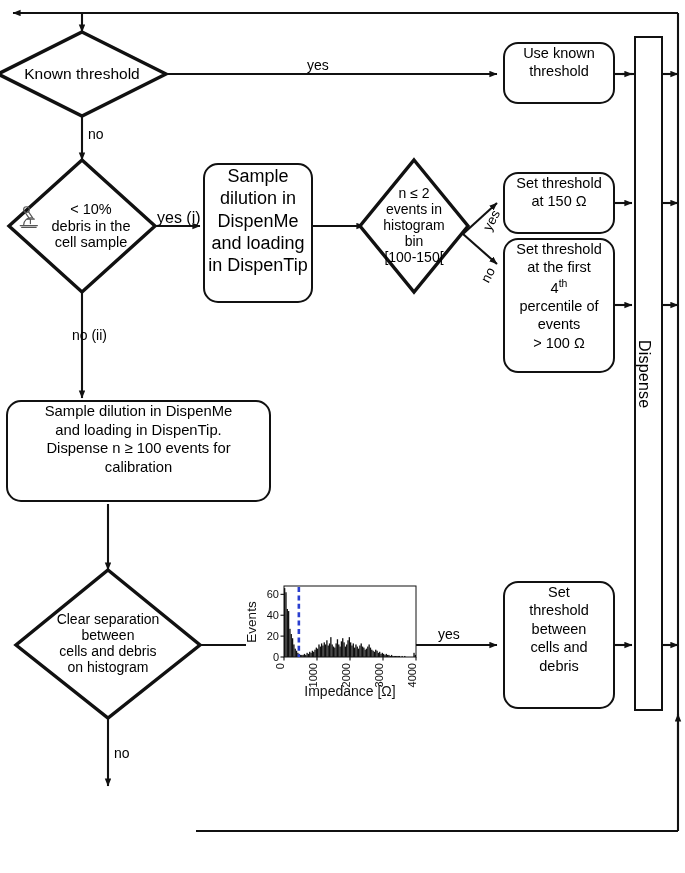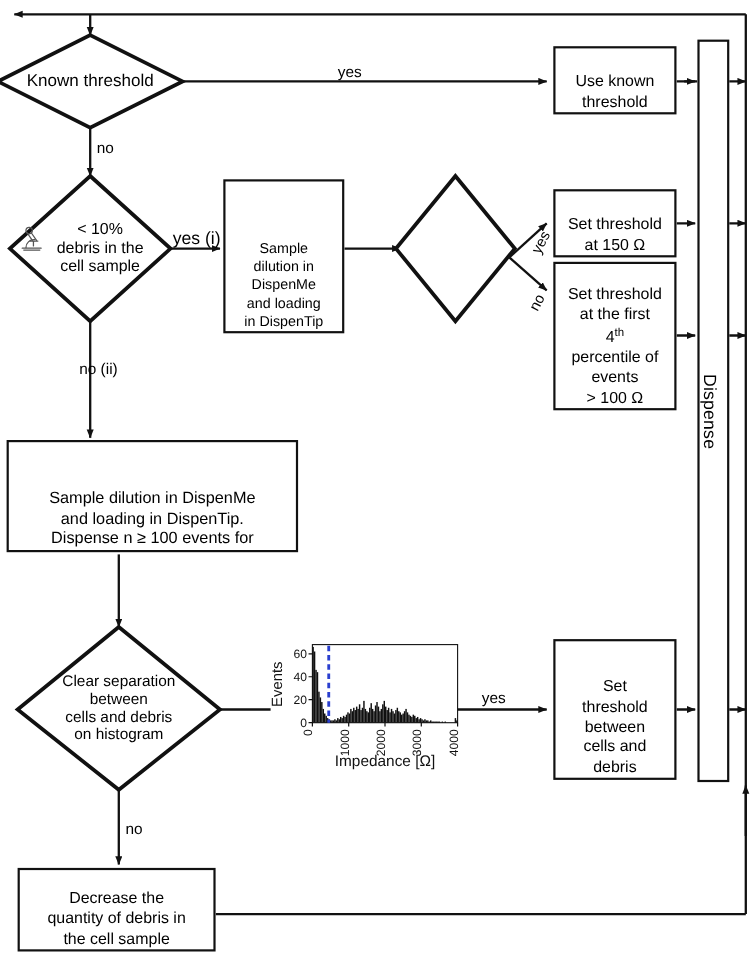--- a/index.html
+++ b/index.html
@@ -1,19 +1,19 @@
 <!DOCTYPE html>
 <html><head>
 <meta charset="utf-8">
 <style>
   html,body{margin:0;padding:0;background:#ffffff;}
   body{width:685px;height:873px;font-family:"Liberation Sans",sans-serif;color:#000;}
   #stage{position:relative;width:685px;height:873px;overflow:hidden;}
   #wires{position:absolute;left:0;top:0;width:685px;height:873px;}
-  .node{position:absolute;box-sizing:border-box;display:flex;align-items:flex-end;justify-content:center;text-align:center;}
+  .node{position:absolute;box-sizing:border-box;display:flex;align-items:flex-start;justify-content:center;text-align:center;border-radius:15px;}
   .proc{border:2.5px solid #111;background:#fff;line-height:1.13;}
   .proc span{display:block;padding:1px 3px;}
   .dia-wrap{position:absolute;}
   .dia-txt{position:absolute;left:0;top:0;width:100%;height:100%;display:flex;align-items:center;justify-content:center;text-align:center;line-height:1.13;}
   .edge-label{position:absolute;background:transparent;white-space:nowrap;}
   .rot-lbl{position:absolute;white-space:nowrap;transform-origin:0 0;}
   .disp-box{position:absolute;border:2.5px solid #111;background:#fff;}
   .disp-txt{position:absolute;white-space:nowrap;transform-origin:0 0;letter-spacing:.2px;}
   .micro{position:absolute;}
   #hist{position:absolute;}
@@ -107,33 +107,44 @@
     </svg>
     <div class="dia-txt" style="font-size:14.5px;padding-left:14px;">
       <div>
         <div>&lt; 10%</div>
         <div>debris in the</div>
         <div>cell sample</div>
       </div>
     </div>
   </div>
 
+  <div class="dia-wrap" style="left:360px;top:160px;width:108px;height:132px;">
+    <div class="dia-txt" style="font-size:14px;">
+      <div>
+        <div>n ≤ 2</div>
+        <div>events in</div>
+        <div>histogram</div>
+        <div>bin</div>
+        <div>[100-150[</div>
+      </div>
+    </div>
+  </div>
 
   <div class="dia-wrap" style="left:16px;top:570px;width:184px;height:148px;">
     <div class="dia-txt" style="font-size:14px;">
       <div>
         <div>Clear separation</div>
         <div>between</div>
         <div>cells and debris</div>
         <div>on histogram</div>
       </div>
     </div>
   </div>
 
-  <div class="node proc" style="left:203px;top:163px;width:110px;height:140px;font-size:13px;">
+  <div class="node proc" style="left:203px;top:163px;width:110px;height:140px;font-size:18px;">
     <div>
       <span>Sample</span>
       <span>dilution in</span>
       <span>DispenMe</span>
       <span>and loading</span>
       <span>in DispenTip</span>
     </div>
   </div>
 
   <div class="node proc" style="left:503px;top:42px;width:112px;height:62px;font-size:14.5px;">
@@ -159,40 +170,34 @@
       <span>events</span>
       <span>&gt; 100 Ω</span>
     </div>
   </div>
 
   <div class="node proc" style="left:6px;top:400px;width:265px;height:102px;font-size:14.8px;">
     <div>
       <span>Sample dilution in DispenMe</span>
       <span>and loading in DispenTip.</span>
       <span>Dispense n ≥ 100 events for</span>
+      <span>calibration</span>
     </div>
   </div>
 
   <div class="node proc" style="left:503px;top:581px;width:112px;height:128px;font-size:14.5px;">
     <div>
       <span>Set</span>
       <span>threshold</span>
       <span>between</span>
       <span>cells and</span>
       <span>debris</span>
     </div>
   </div>
 
-  <div class="node proc" style="left:16px;top:789px;width:180px;height:76px;font-size:14.5px;">
-    <div>
-      <span>Decrease the</span>
-      <span>quantity of debris in</span>
-      <span>the cell sample</span>
-    </div>
-  </div>
 
   <div class="disp-box" style="left:634px;top:36px;width:25px;height:671px;"></div>
   <div class="disp-txt" style="left:653px;top:340px;font-size:16px;transform:rotate(90deg);">Dispense</div>
 
   <div class="edge-label" style="left:307px;top:57px;font-size:14px;">yes</div>
   <div class="edge-label" style="left:88px;top:126px;font-size:14px;">no</div>
   <div class="edge-label" style="left:157px;top:209px;font-size:16px;">yes (i)</div>
   <div class="edge-label" style="left:72px;top:327px;font-size:14px;">no (ii)</div>
   <div class="rot-lbl" style="left:480px;top:226px;font-size:13.5px;transform:rotate(-62deg);">yes</div>
   <div class="rot-lbl" style="left:478px;top:278px;font-size:13.5px;transform:rotate(-62deg);">no</div>

